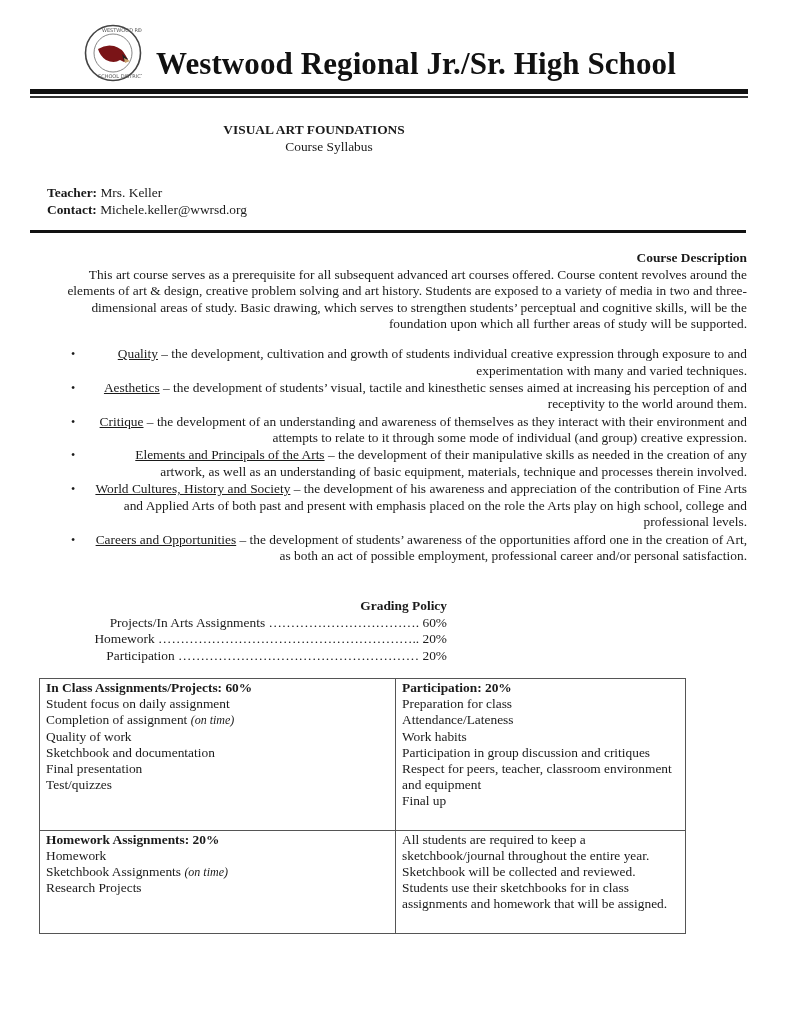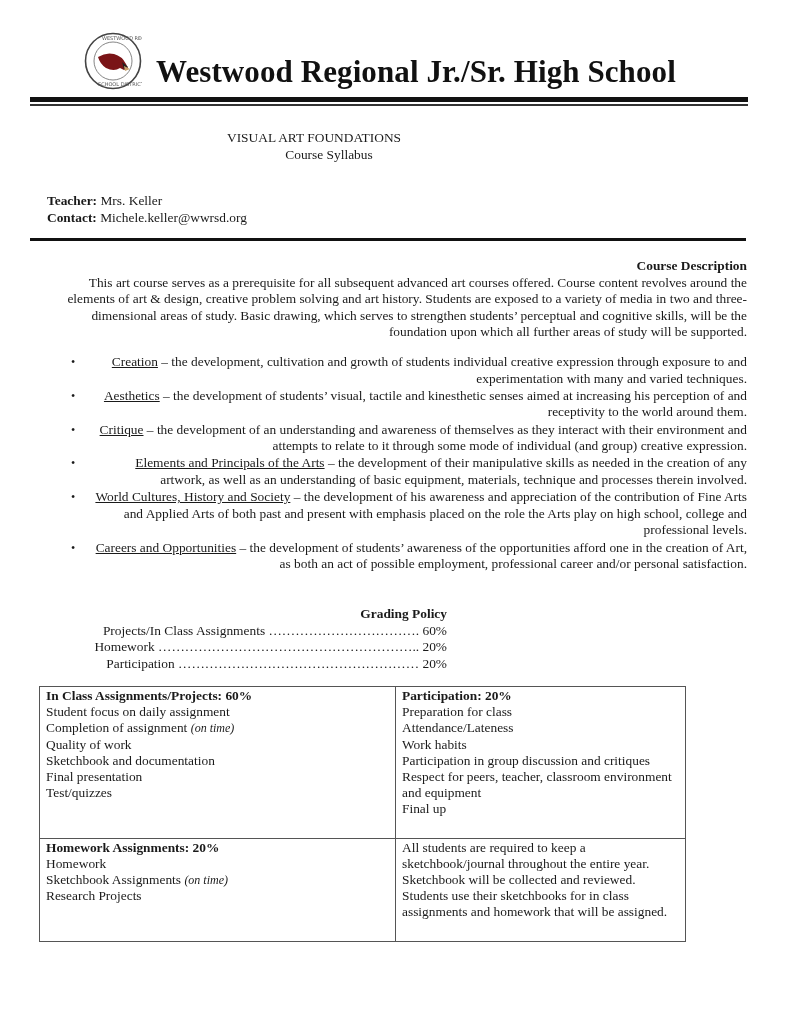--- a/index.html
+++ b/index.html
@@ -3,37 +3,37 @@
   <meta charset="utf-8">
   <style>
     html, body { margin: 0; padding: 0; background: #ffffff; }
     body {
       width: 791px; height: 1024px; position: relative; overflow: hidden;
       font-family: "Liberation Serif", "DejaVu Serif", serif;
       color: #1a1a1a;
       font-size: 13.4px;
       line-height: 16.6px;
     }
-    .abs { position: absolute; margin-top: 8px; }
+    .abs { position: absolute; }
 
     
     .logo {
       left: 84px; top: 24px; width: 58px; height: 58px;
     }
     .school-title {
       left: 156px; top: 44px;
       font-size: 31px; line-height: 40px; font-weight: bold;
       color: #111; letter-spacing: 0.1px; white-space: nowrap;
     }
     .rule-thick { left: 30px; top: 89px; width: 718px; height: 5px; background: #111; }
     .rule-thin  { left: 30px; top: 96px; width: 718px; height: 2px; background: #333; }
 
     .course-title {
       left: 0; width: 628px; top: 122px; text-align: center;
-      font-weight: normal; font-size: 13.4px;
+      font-weight: bold; font-size: 13.4px;
     }
     .course-sub {
       left: 0; width: 658px; top: 139px; text-align: center;
     }
 
     .teacher { left: 47px; top: 185px; }
     .contact { left: 47px; top: 202px; }
     .b { font-weight: bold; }
 
     .rule-mid { left: 30px; top: 230px; width: 716px; height: 3px; background: #111; }
@@ -112,21 +112,21 @@
 
 <div class="abs section desc">
   <h3>Course Description</h3>
   <p>This art course serves as a prerequisite for all subsequent advanced art courses offered. Course content revolves around the elements of art &amp; design, creative problem solving and art history. Students are exposed to a variety of media in two and three-dimensional areas of study. Basic drawing, which serves to strengthen students’ perceptual and cognitive skills, will be the foundation upon which all further areas of study will be supported.</p>
 </div>
 
 <div class="abs section goals">
   <ul>
     <li>
       <span class="bullet">•</span>
-      <span class="term">Creation</span><span> – the development, cultivation and growth of students individual creative expression through exposure to and experimentation with many and varied techniques.</span>
+      <span class="term">Quality</span><span> – the development, cultivation and growth of students individual creative expression through exposure to and experimentation with many and varied techniques.</span>
     </li>
     <li>
       <span class="bullet">•</span>
       <span class="term">Aesthetics</span><span> – the development of students’ visual, tactile and kinesthetic senses aimed at increasing his perception of and receptivity to the world around them.</span>
     </li>
     <li>
       <span class="bullet">•</span>
       <span class="term">Critique</span><span> – the development of an understanding and awareness of themselves as they interact with their environment and attempts to relate to it through some mode of individual (and group) creative expression.</span>
     </li>
     <li>
@@ -140,21 +140,21 @@
     <li>
       <span class="bullet">•</span>
       <span class="term">Careers and Opportunities</span><span> – the development of students’ awareness of the opportunities afford one in the creation of Art, as both an act of possible employment, professional career and/or personal satisfaction.</span>
     </li>
   </ul>
 </div>
 
 <div class="abs section grading">
   <h3>Grading Policy</h3>
   <div class="row">
-    <span>Projects/In Class Assignments</span><span> ……………………………. </span><span>60%</span>
+    <span>Projects/In Arts Assignments</span><span> ……………………………. </span><span>60%</span>
   </div>
   <div class="row">
     <span>Homework</span><span> ………………………………………………….. </span><span>20%</span>
   </div>
   <div class="row">
     <span>Participation</span><span> ……………………………………………… </span><span>20%</span>
   </div>
 </div>
 
 <table class="abs grade-table">

